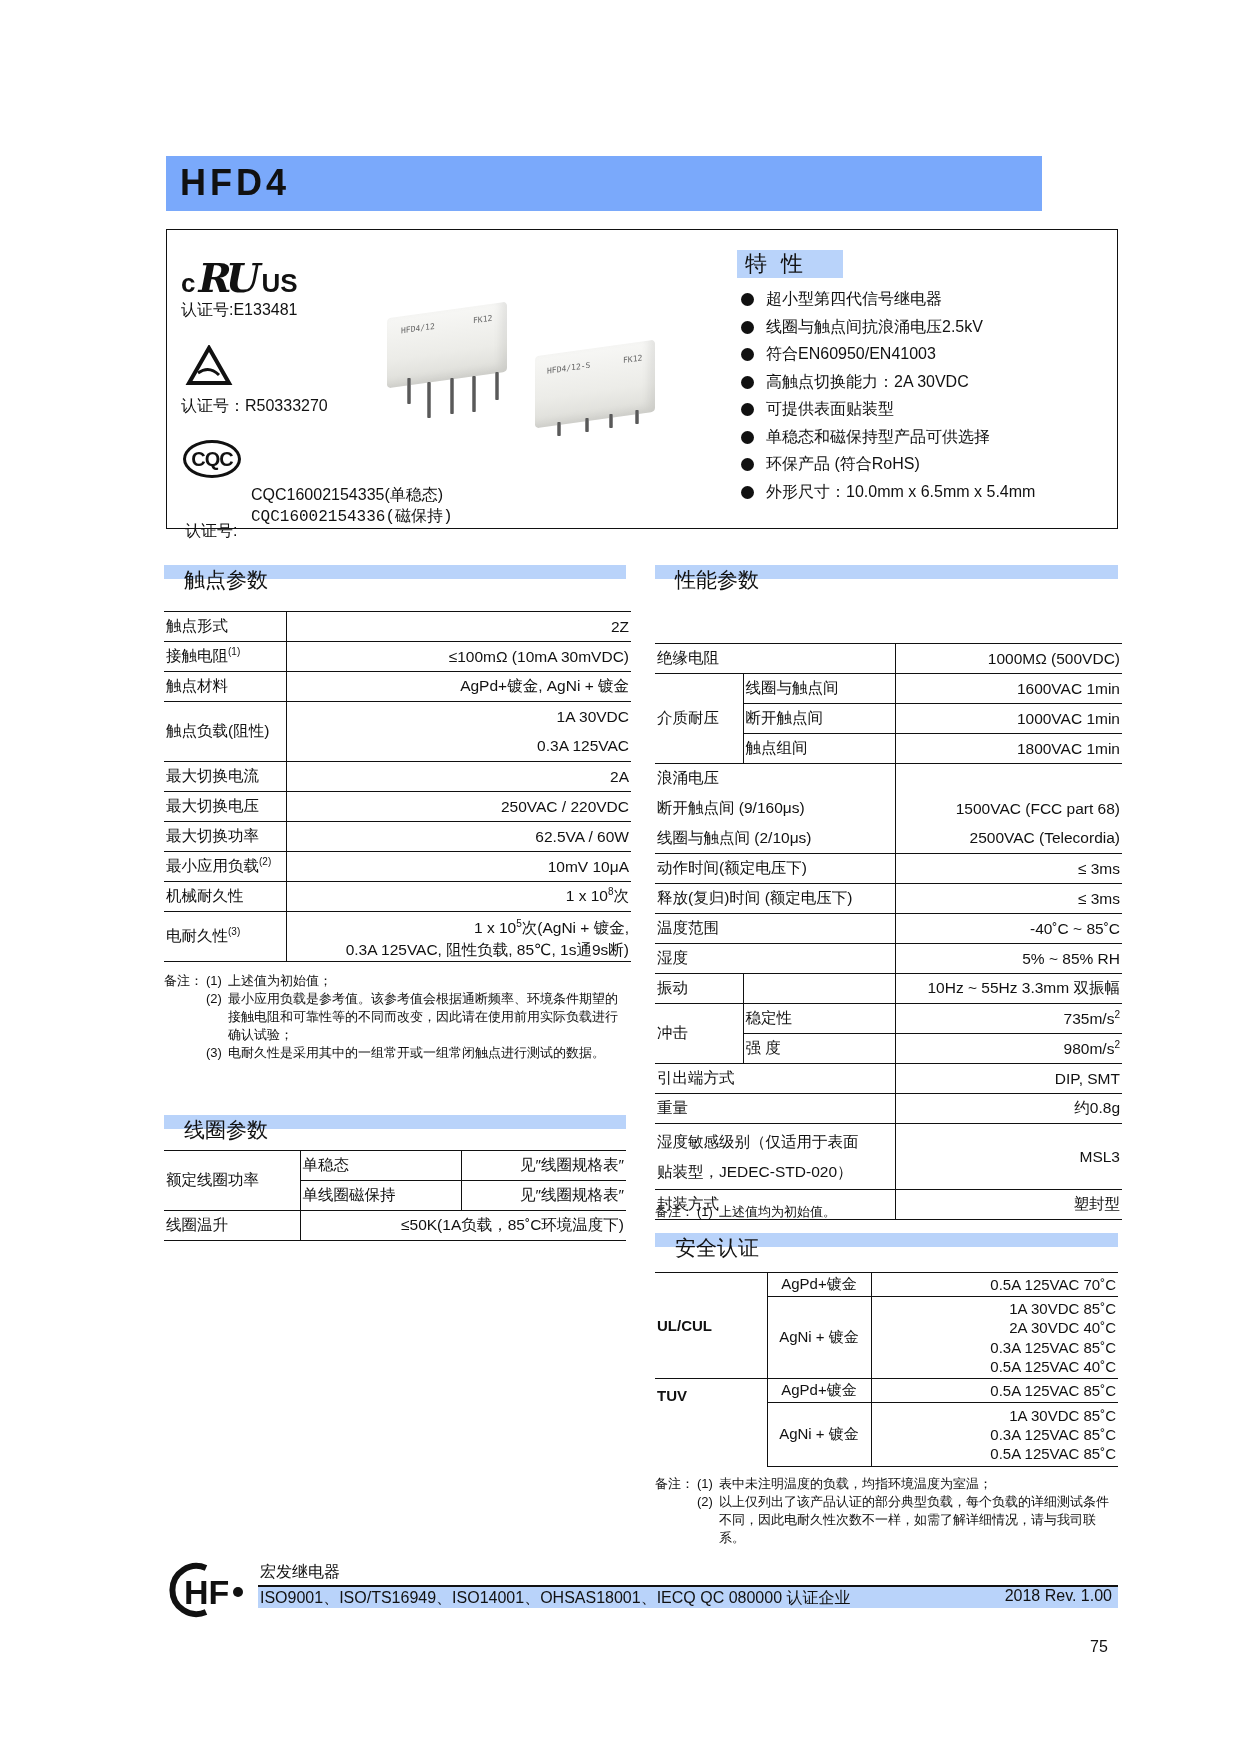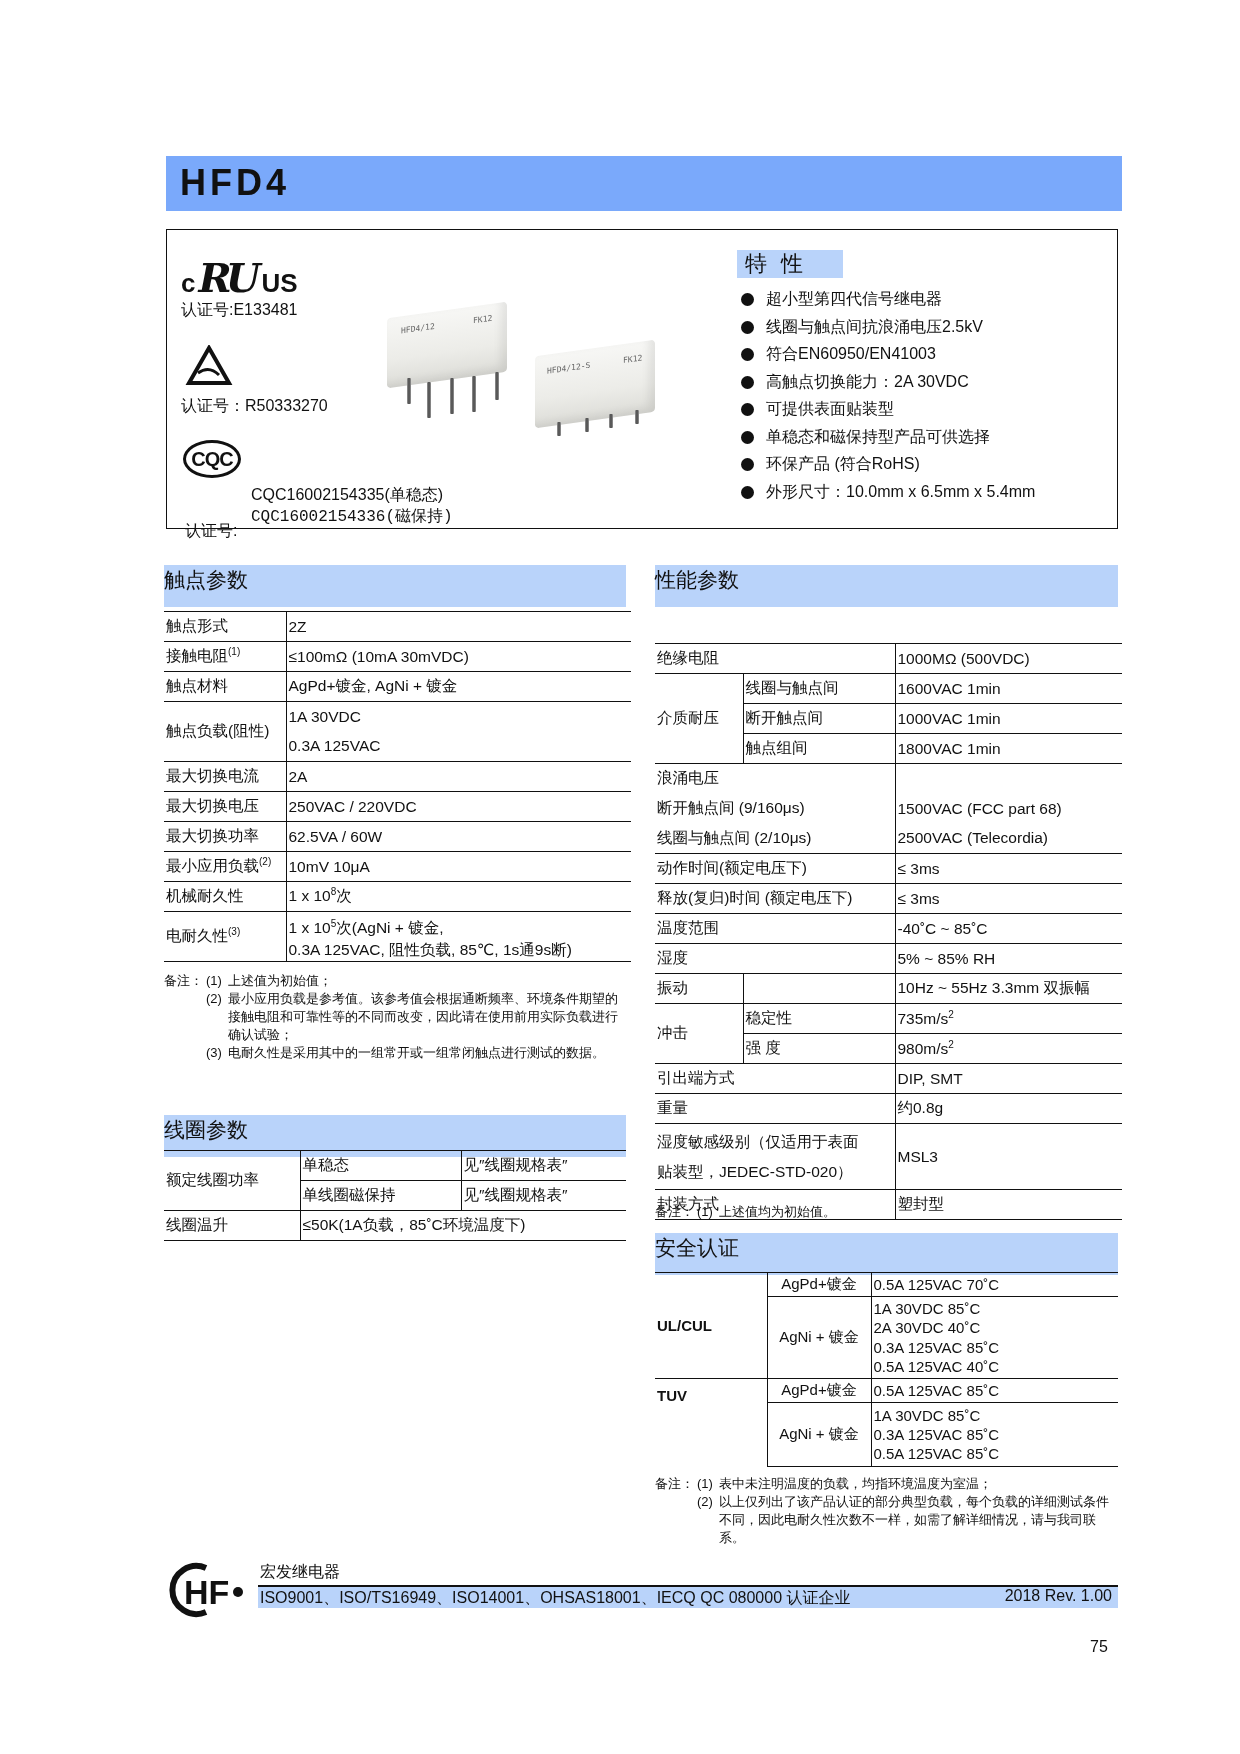--- a/index.html
+++ b/index.html
@@ -1,19 +1,19 @@
 <!DOCTYPE html>
 <html><head>
 <meta charset="utf-8">
 <style>
   * { box-sizing: border-box; margin: 0; padding: 0; }
   html, body { width: 1240px; height: 1754px; background: #ffffff; }
   body { position: relative; font-family: "DejaVu Sans", "Liberation Sans", sans-serif; color: #111; font-size: 15.5px; }
   .abs { position: absolute; }
-  .header-bar { left: 166px; top: 156px; width: 956px; height: 55px; background: #7aa9fb; }
+  .header-bar { left: 166px; top: 156px; width: 876px; height: 55px; background: #7aa9fb; }
   .header-bar .model { position: absolute; left: 14px; top: 6px; font-family: "Liberation Sans", sans-serif; font-weight: bold; font-size: 36px; letter-spacing: 4px; color: #111; }
   .header-bar .title-cn { position: absolute; right: 14px; top: 8px; font-size: 32px; color: #111; }
 
   .top-box { left: 166px; top: 229px; width: 952px; height: 300px; border: 1.5px solid #111; }
   .cert { position: absolute; font-size: 16px; color: #111; font-family: "Liberation Sans","DejaVu Sans", sans-serif; }
   .ul-logo { left: 14px; top: 24px; height: 42px; display: flex; align-items: flex-end; gap: 3px; font-family: "Liberation Sans", sans-serif; font-weight: bold; }
   .ul-logo .c { font-size: 26px; line-height: 26px; }
   .ul-logo .ru { font-size: 40px; line-height: 36px; font-family: "DejaVu Serif", serif; font-weight: bold; font-style: italic; letter-spacing: -6px; }
   .ul-logo .us { font-size: 26px; line-height: 26px; margin-left: 4px; }
   .tuv-logo { left: 18px; top: 115px; width: 48px; height: 44px; }
@@ -22,26 +22,26 @@
   .photo { position: absolute; }
   .relay { position: absolute; background: linear-gradient(180deg,#f7f7f5 0%,#ecece8 60%,#dcdcd7 100%); border-radius: 4px; box-shadow: inset -6px -4px 8px rgba(0,0,0,0.08); }
   .relay .mark { position: absolute; font-size: 8px; color: #666; font-family: "DejaVu Sans Mono", monospace; }
   .pin { position: absolute; width: 4px; background: linear-gradient(90deg,#999,#444,#999); border-radius: 1px; }
 
   .feat-title { left: 570px; top: 20px; width: 106px; height: 28px; background: #b9d3fa; font-size: 22px; padding-left: 8px; line-height: 28px; letter-spacing: 14px; }
   .feat-list { position: absolute; left: 570px; top: 56px; list-style: none; text-align: right; }
   .feat-list li { height: 27.5px; display: flex; align-items: center; font-size: 16px; font-family: "Liberation Sans","DejaVu Sans", sans-serif; }
   .feat-list li .dot { width: 13px; height: 13px; border-radius: 50%; background: #111; margin: 0 12px 0 4px; flex: none; }
 
-  .sec-head { position: absolute; height: 42px; background: #b9d3fa; font-size: 21px; padding-left: 0; line-height: 30px; }
+  .sec-head { position: absolute; height: 14px; background: #b9d3fa; font-size: 21px; padding-left: 20px; line-height: 30px; }
 
   table.spec { position: absolute; border-collapse: collapse; font-family: "Liberation Sans","DejaVu Sans", sans-serif; font-size: 15.5px; }
   table.spec td { border-top: 1.5px solid #111; padding: 0 2px; height: 30px; vertical-align: middle; }
   table.spec tr:last-child td { border-bottom: 1.5px solid #111; }
-  table.spec td.v { }
+  table.spec td.v { text-align: right; }
   table.spec td.bl { border-left: 1.5px solid #111; }
   table.spec td.noline { border-top: none; }
   sup { font-size: 10px; }
   .notes { position: absolute; font-size: 13px; line-height: 18px; font-family: "Liberation Sans","DejaVu Sans", sans-serif; }
   .notes .row { display: flex; }
   .notes .lbl { width: 42px; flex: none; }
   .notes .num { width: 22px; flex: none; }
   .notes .txt { flex: 1; }
 
   .footer-logo { left: 166px; top: 1562px; width: 80px; height: 56px; }

